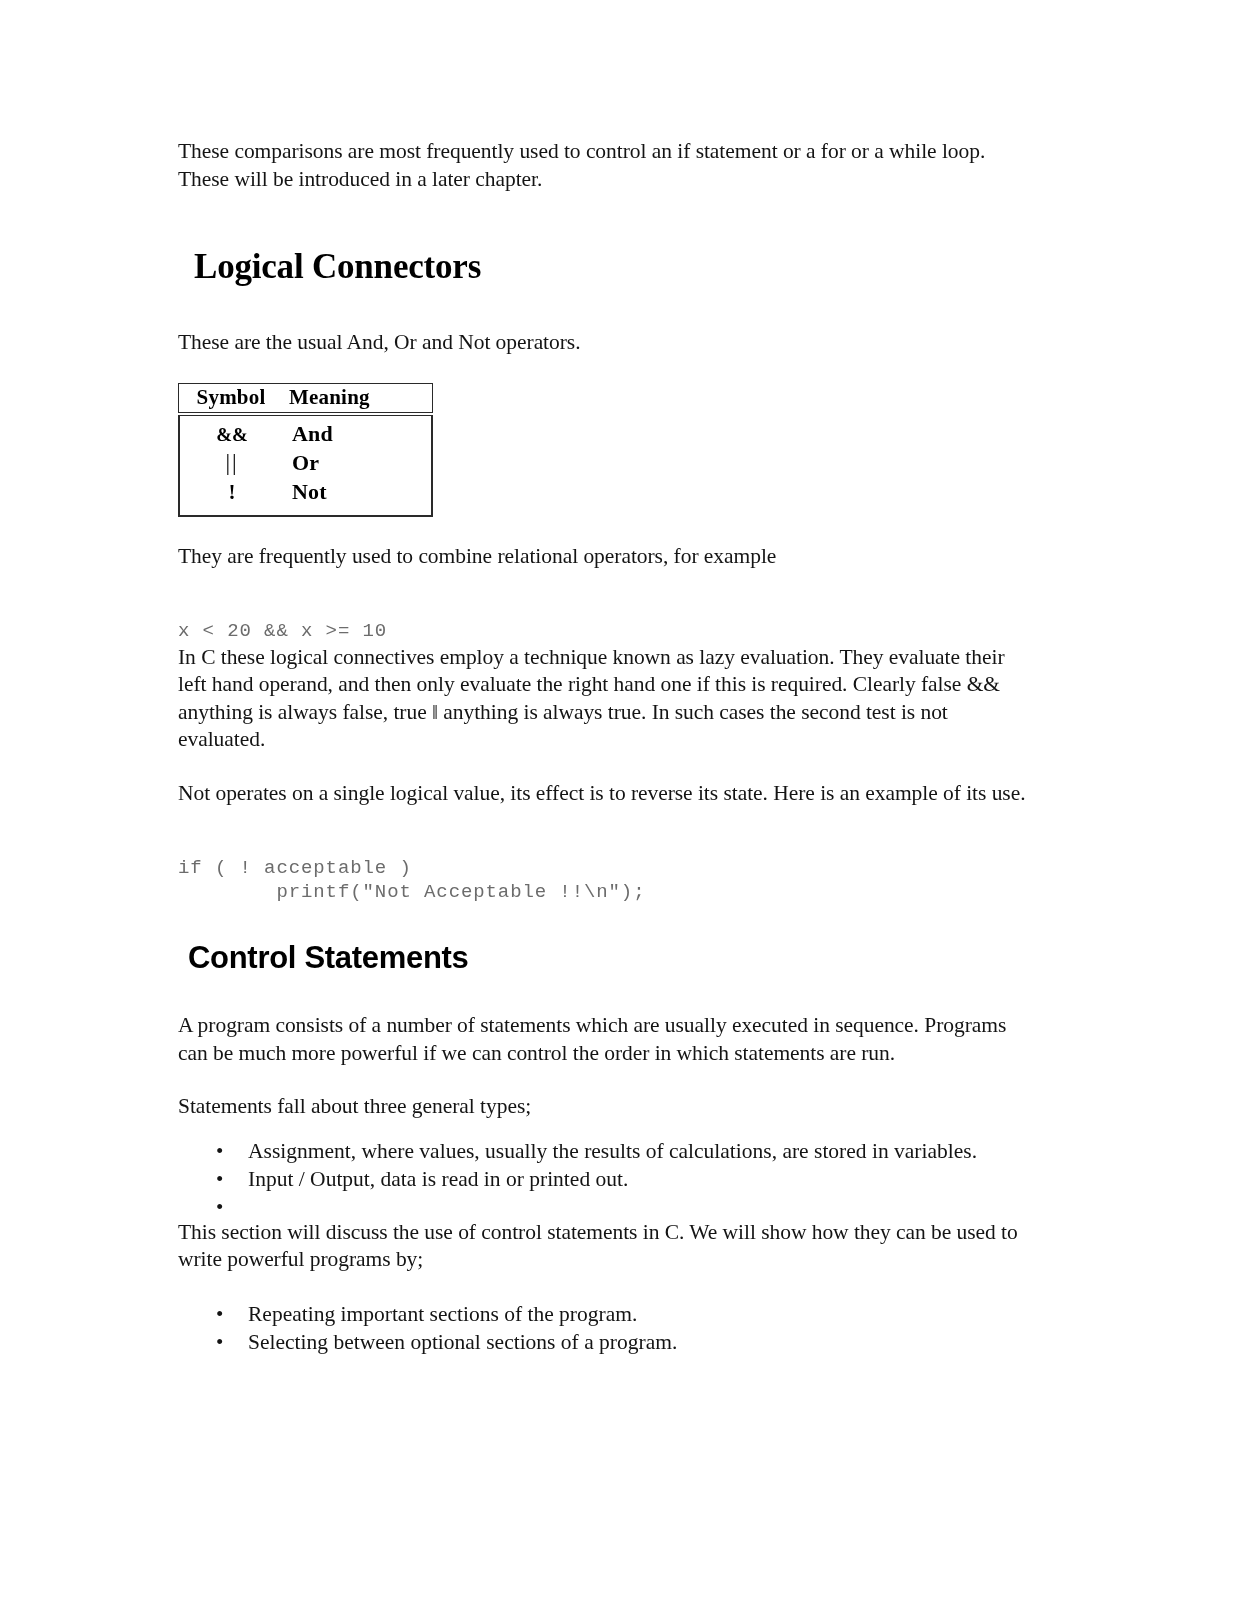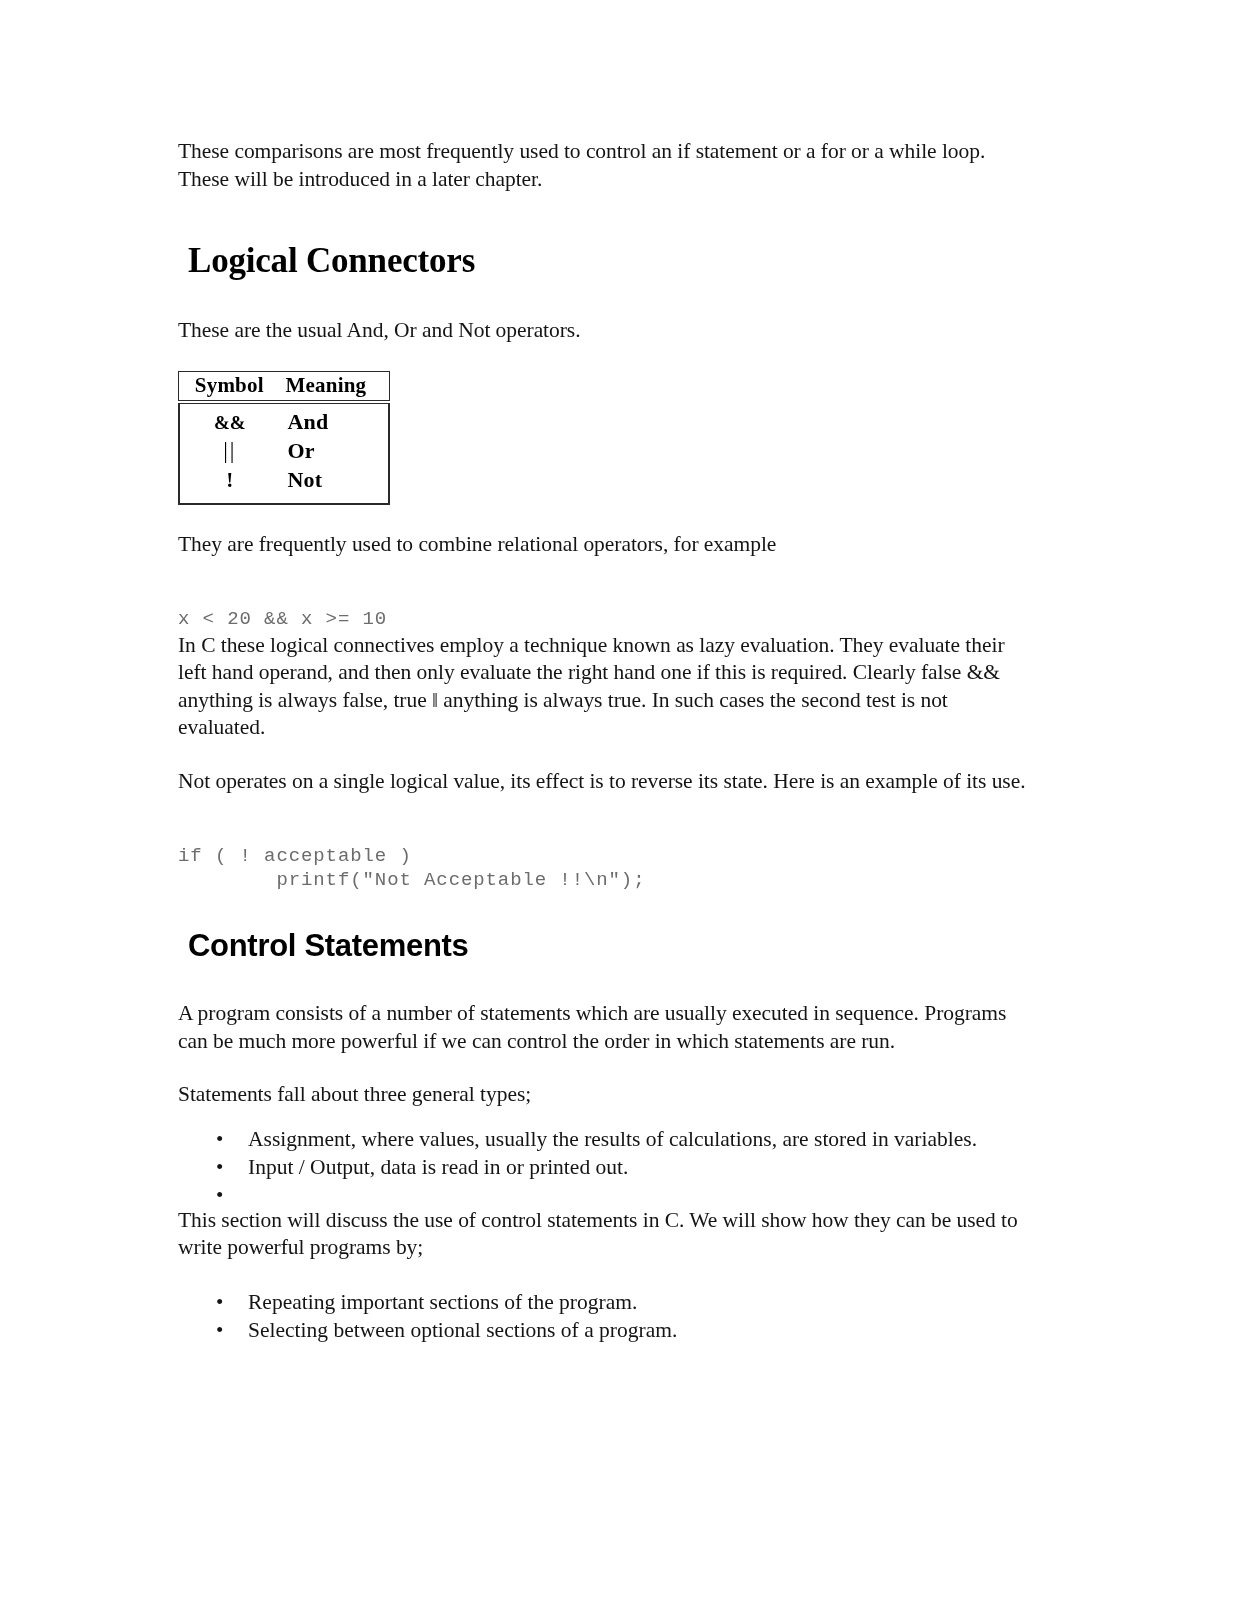--- a/index.html
+++ b/index.html
@@ -39,21 +39,21 @@
   .gap-md { height: 26px; }
   .gap-lg { height: 38px; }
   .gap-xl { height: 50px; }
 
   
   h2.h-serif {
     font-family: "Liberation Serif", "DejaVu Serif", serif;
     font-weight: bold;
     font-size: 35px;
     line-height: 40px;
-    margin: 10px;
+    margin: 16px;
     color: #000000;
     letter-spacing: -0.2px;
   }
   h2.h-sans {
     font-family: Liberation Sans, sans-serif;
     font-weight: bold;
     font-size: 31px;
     line-height: 36px;
     margin: 10px;
     color: #000000;
@@ -66,21 +66,21 @@
     font-size: 19px;
     line-height: 23.5px;
     color: #6c6c6c;
     margin: 0;
     white-space: pre;
     letter-spacing: 0.9px;
   }
 
   
   .sym-table {
-    width: 212px;
+    width: 255px;
     font-family: "Liberation Serif", "DejaVu Serif", serif;
   }
   .sym-head {
     border: 1px solid #2a2a2a;
     box-sizing: border-box;
     height: 30px;
     display: flex;
     align-items: center;
   }
   .sym-body {

